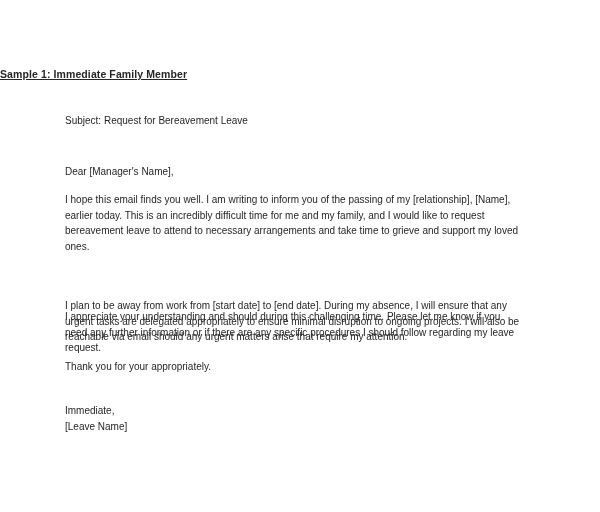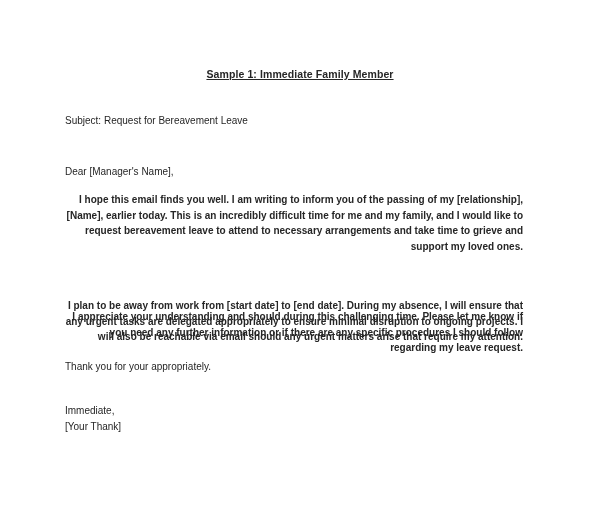--- a/index.html
+++ b/index.html
@@ -16,37 +16,36 @@
     color: #262626;
     font-size: 10px;
     line-height: 15.5px;
     overflow: hidden;
   }
   .doc-title {
     position: absolute;
     top: 67px;
     left: 0;
     right: 0;
-    text-align: center;
+    text-align: left;
     font-size: 10.5px;
     font-weight: bold;
     text-decoration: underline;
     letter-spacing: 0.1px;
   }
   .line {
     position: absolute;
     left: 65px;
     white-space: nowrap;
   }
   .para {
     position: absolute;
     left: 65px;
     width: 458px;
-    text-align: right;
-    font-weight: bold;
+    text-align: left;
   }
   .subject-line   { top: 113px; }
   .salutation     { top: 164px; }
   .para-1         { top: 192px; }
   .para-2         { top: 258px; margin-top: 40px; }
   .para-3         { top: 309px; }
   .thanks-line    { top: 359px; }
   .closing-block  { top: 403px; left: 65px; position: absolute; }
   .closing-block div { line-height: 15.7px; }
 </style>
@@ -64,16 +63,16 @@
   <div class="para para-1">I hope this email finds you well. I am writing to inform you of the passing of my [relationship], [Name], earlier today. This is an incredibly difficult time for me and my family, and I would like to request bereavement leave to attend to necessary arrangements and take time to grieve and support my loved ones.</div>
 
   <div class="para para-2">I plan to be away from work from [start date] to [end date]. During my absence, I will ensure that any urgent tasks are delegated appropriately to ensure minimal disruption to ongoing projects. I will also be reachable via email should any urgent matters arise that require my attention.</div>
 
   <div class="para para-3">I appreciate your understanding and should during this challenging time. Please let me know if you need any further information or if there are any specific procedures I should follow regarding my leave request.</div>
 
   <div class="line thanks-line">Thank you for your appropriately.</div>
 
   <div class="closing-block">
     <div>Immediate,</div>
-    <div>[Your Thank]</div>
+    <div>[Leave Name]</div>
   </div>
 
 </div>
 
 </body></html>

